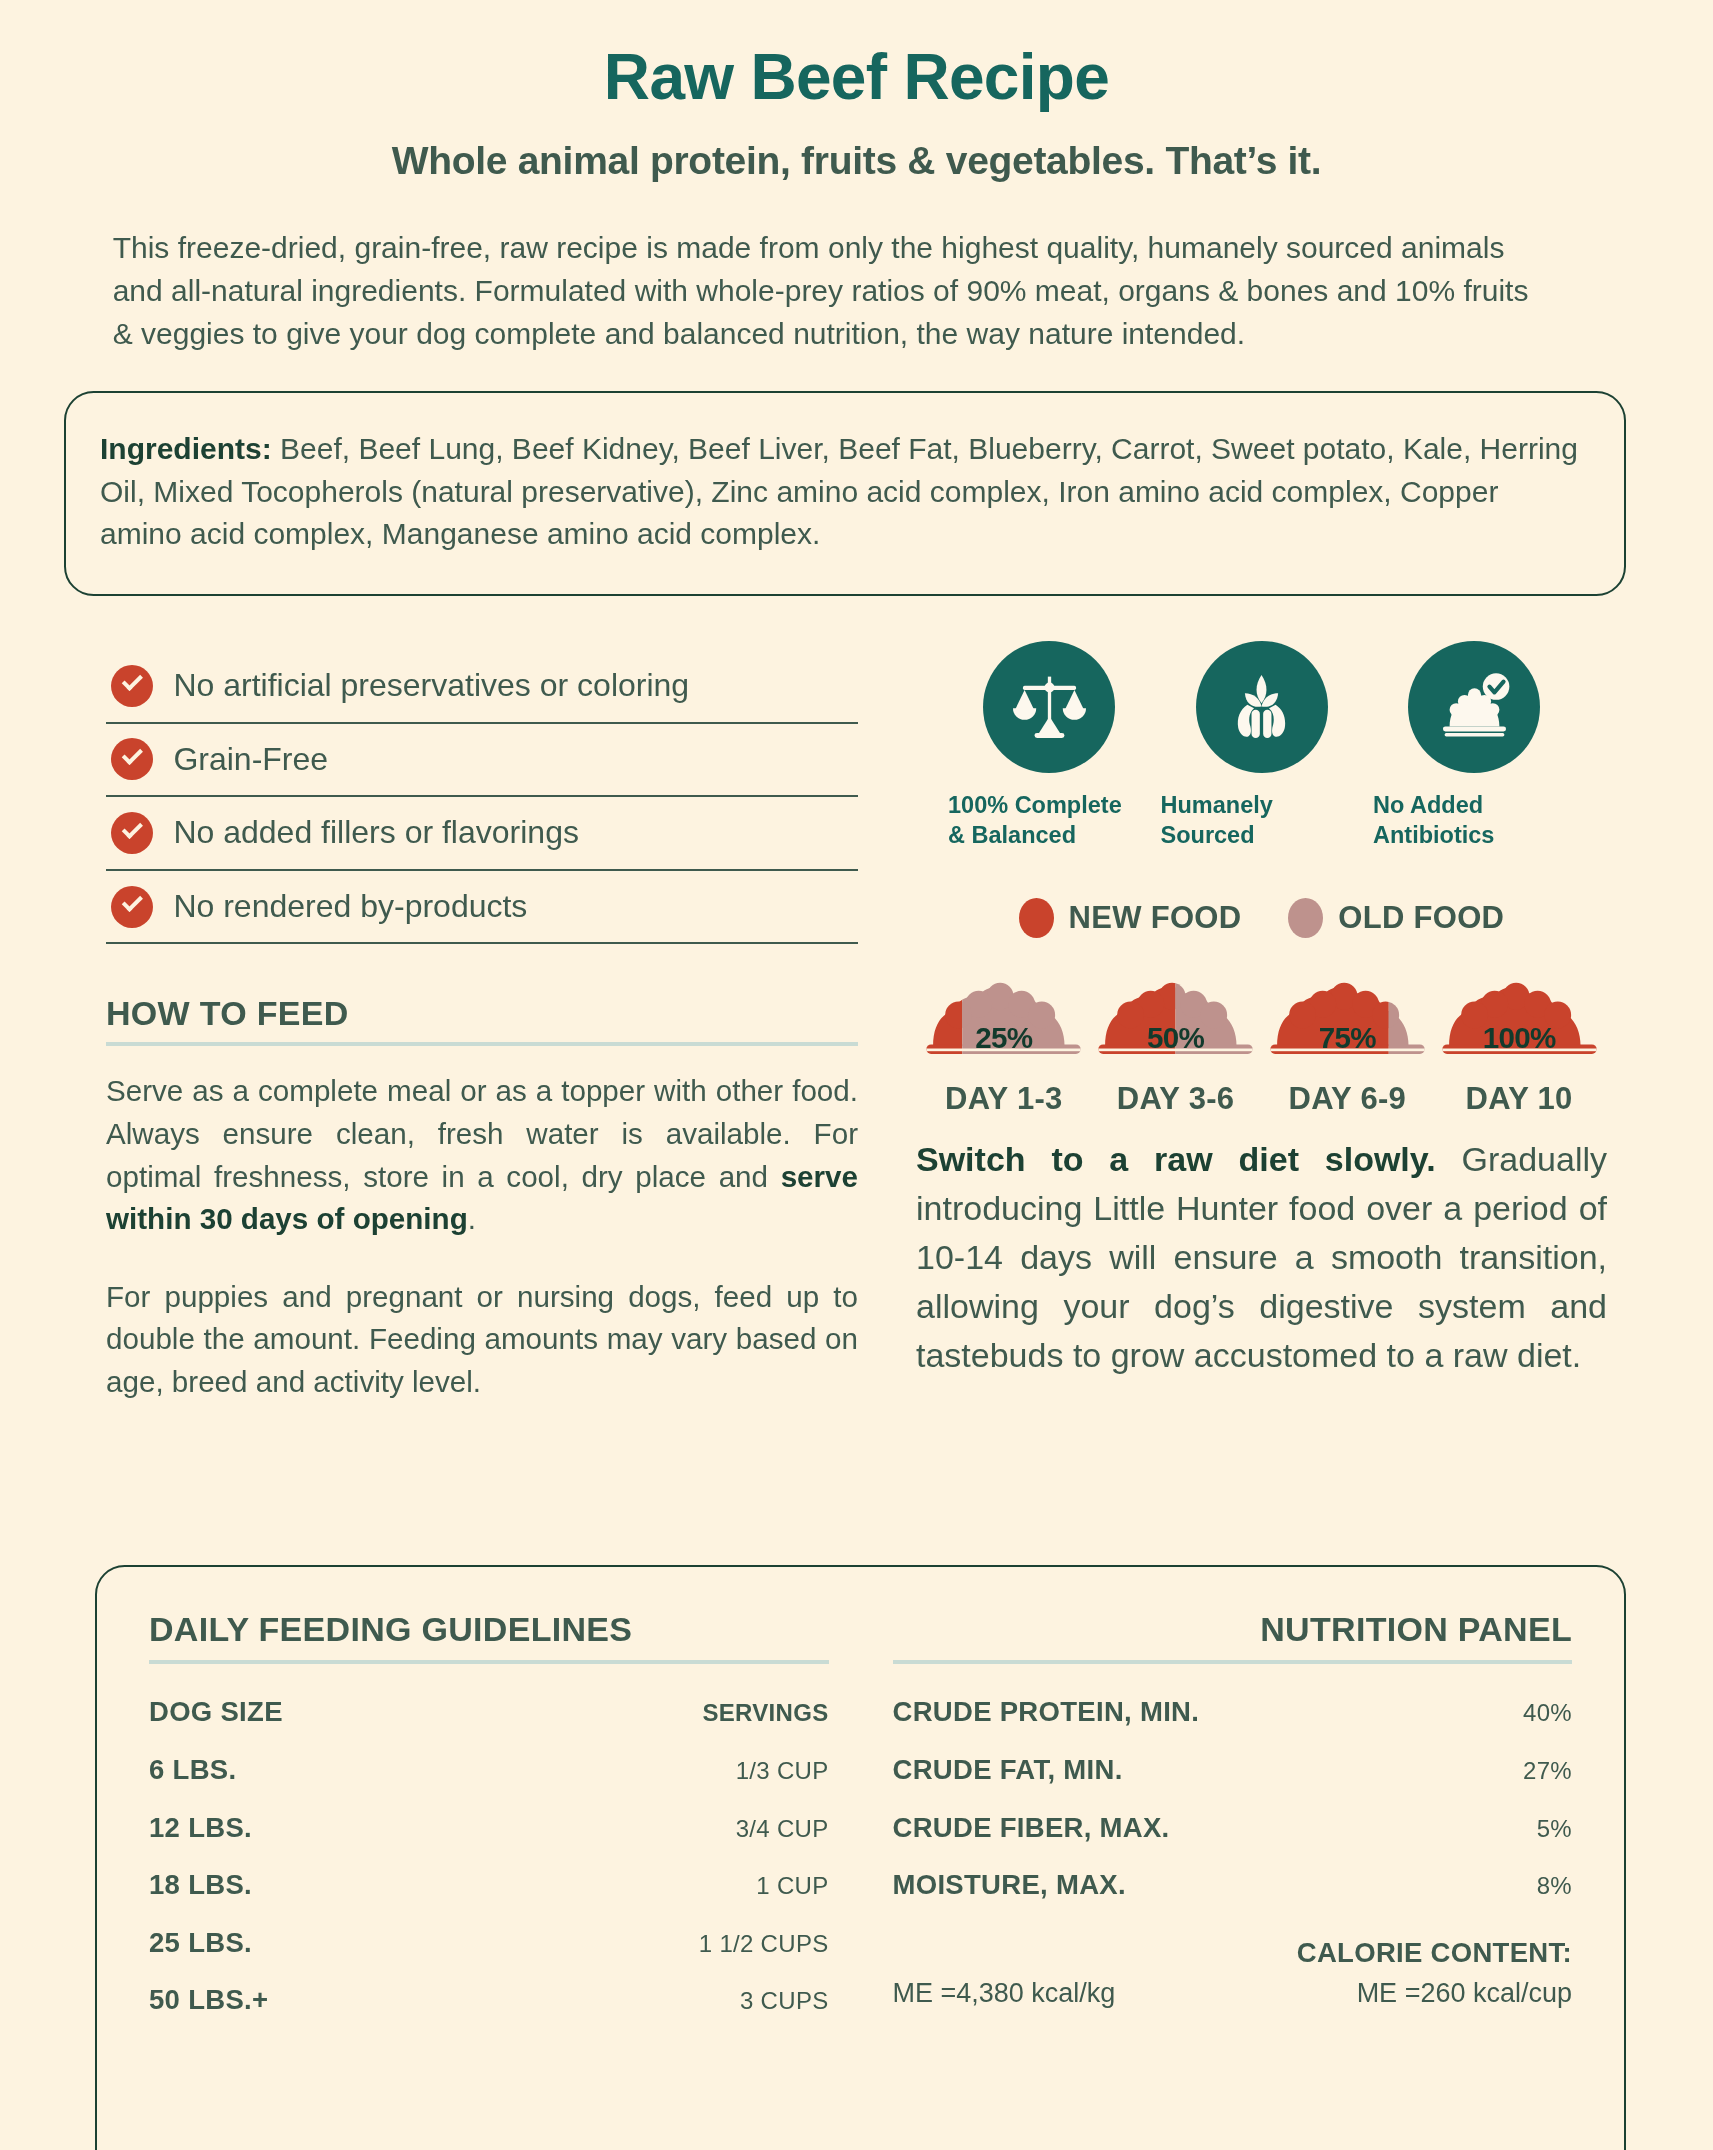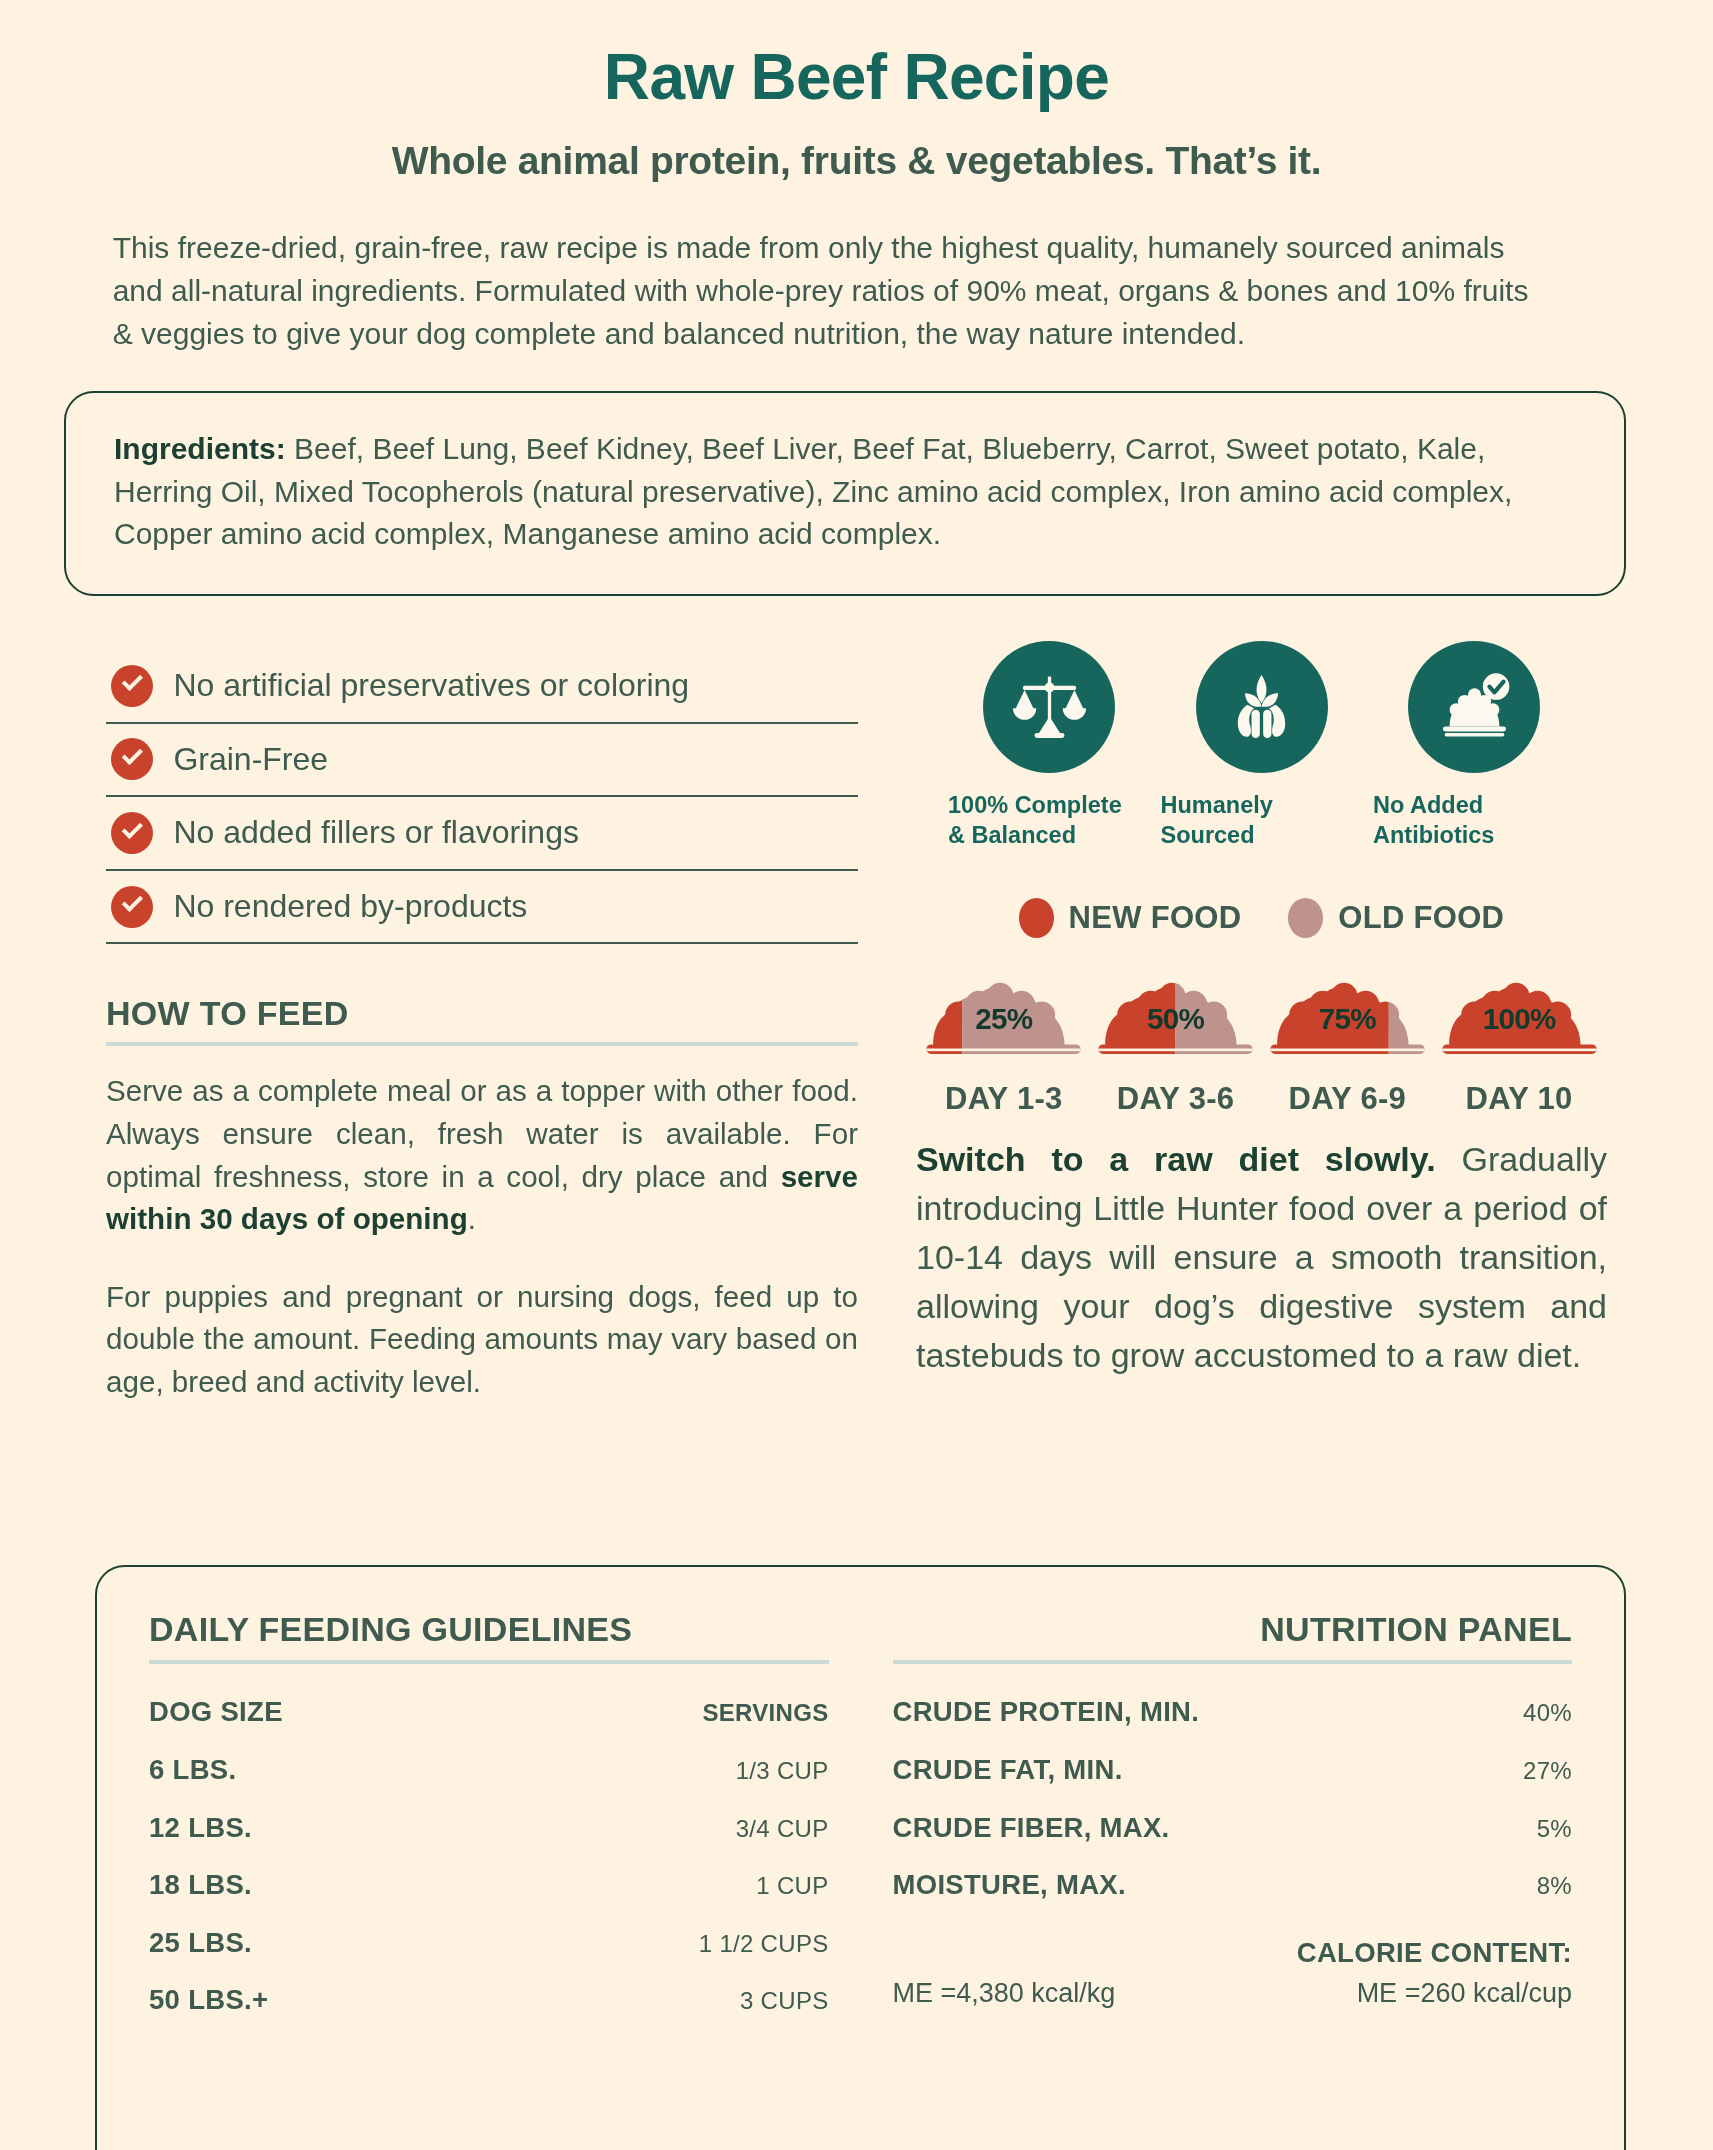--- a/index.html
+++ b/index.html
@@ -50,21 +50,21 @@
     margin-left:6.7px;
   }
 
   
   .ingredients-box{
     margin-top:36px;
     margin-left:-42px;
     margin-right:-19px;
     border:2px solid var(--deep);
     border-radius:29.6px;
-    padding:35px 43px 38px 48px;
+    padding:35px 43px 38px 34px;
   }
   .ingredients-text{
     font-size:30px;
     line-height:1.42;
     color:var(--green);
   }
   .ingredients-text b{font-weight:bold;color:var(--deep);}
 
   
   .mid{
@@ -164,21 +164,21 @@
     justify-content:space-between;
     margin-top:38px;
     padding:0 5.4px;
   }
   .bowl-cell{width:165px;text-align:center;}
   .bowl-wrap{position:relative;width:165px;height:86px;margin:0 auto;}
   .bowl-wrap svg{display:block;width:165px;height:86px;}
   .bowl-pct{
     position:absolute;
     left:0;right:0;
-    top:26px;
+    top:45px;
     font-size:29.6px;
     font-weight:bold;
     color:var(--dark-txt);
     text-align:center;
     letter-spacing:-0.7px;
   }
   .bowl-day{
     margin-top:19px;
     font-size:31px;
     font-weight:bold;

